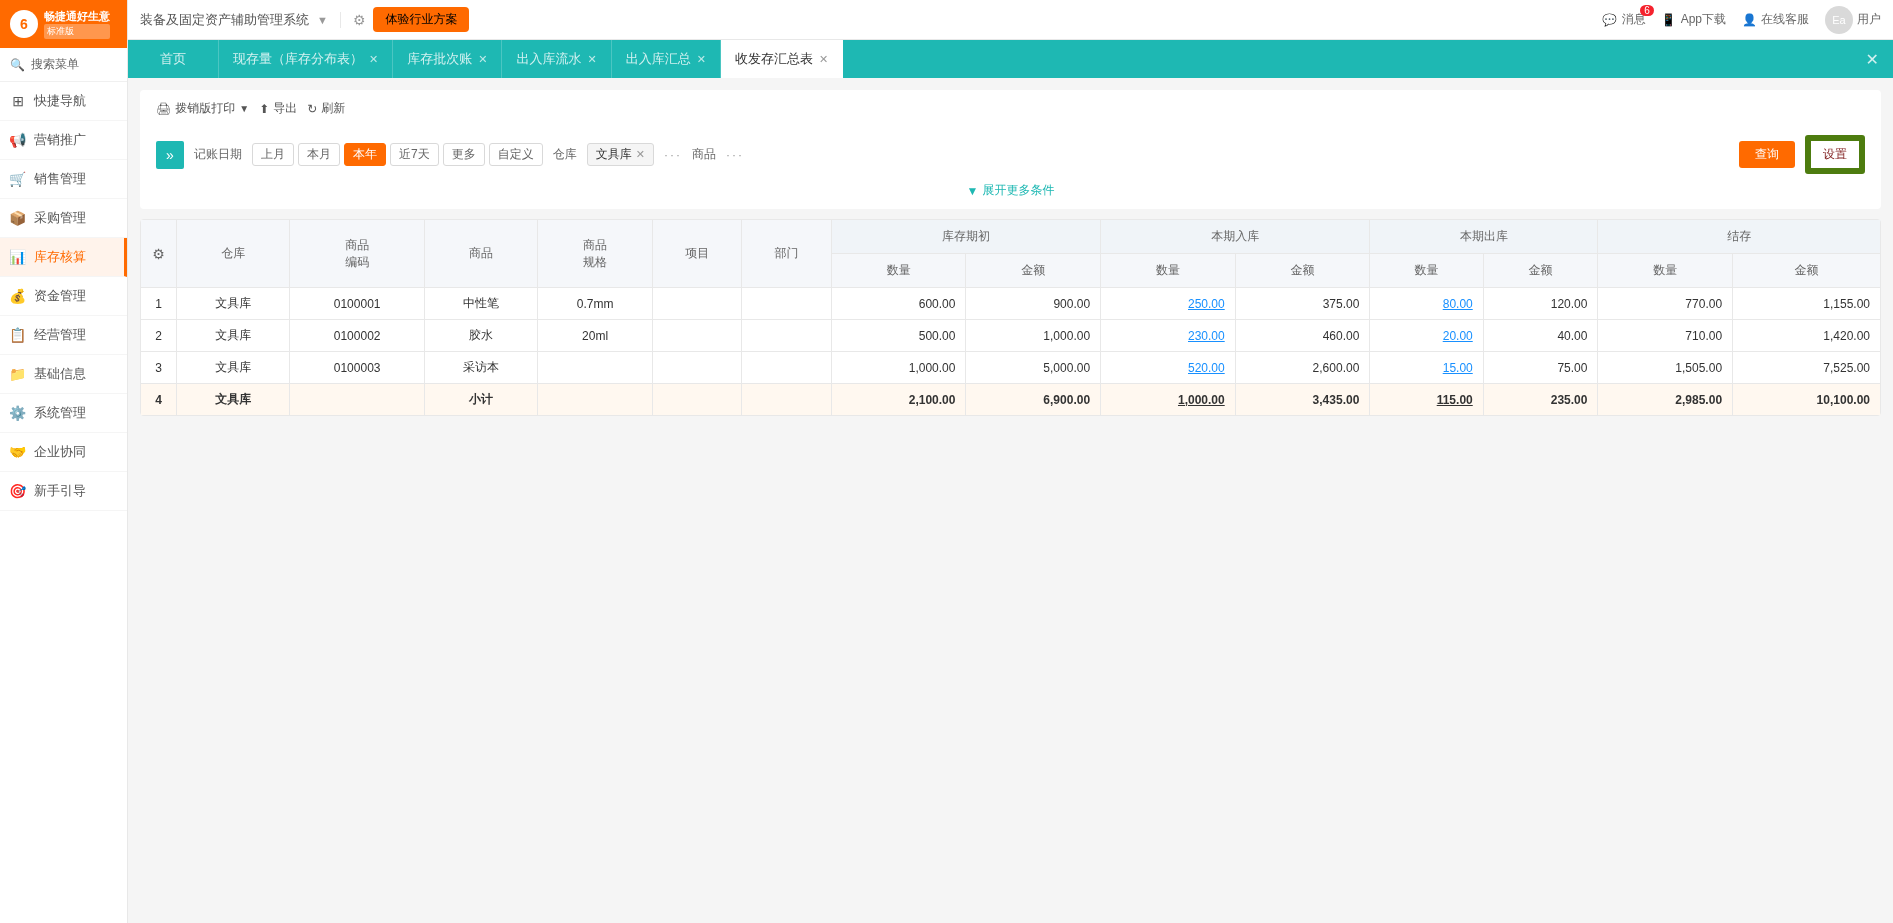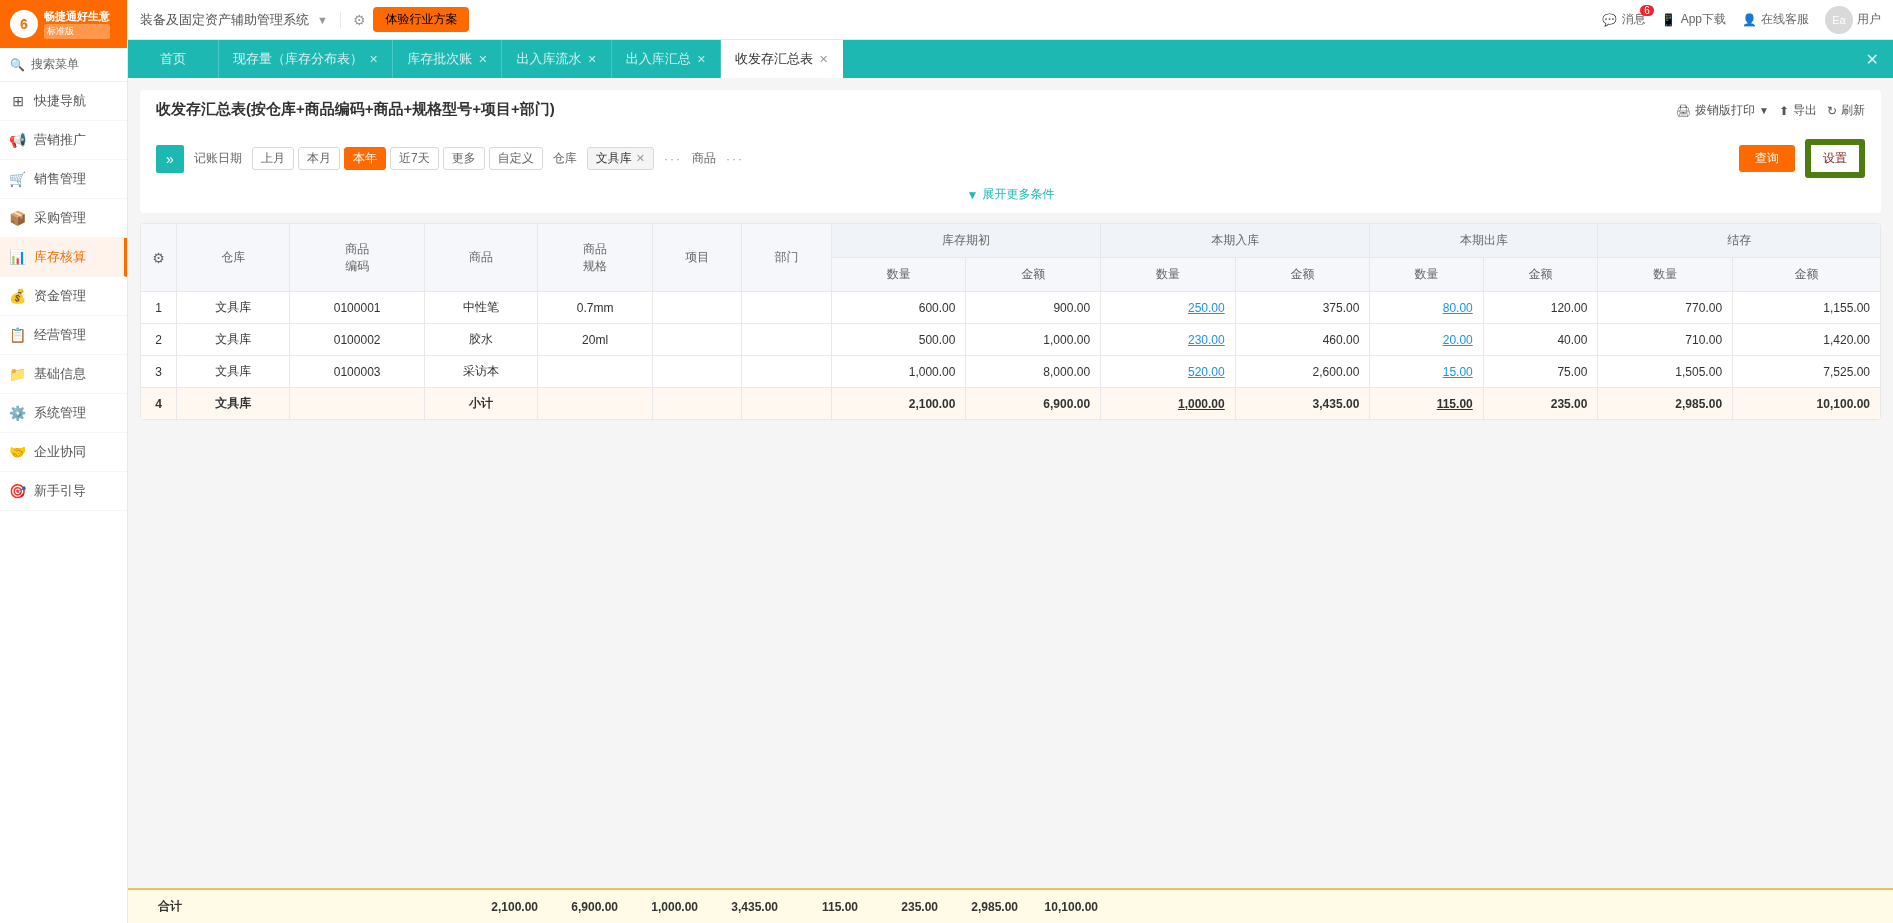--- a/index.html
+++ b/index.html
@@ -205,21 +205,20 @@
         <span>收发存汇总表</span>
         <span class="tab-close">✕</span>
       </div>
       <div class="tab-bar-close">✕</div>
     </div>
 
     <div class="content-area">
 
       <div style="background:#fff;padding:10px 16px;border-radius:4px;">
         <div class="page-header-row">
-          <div class="page-title">收发存汇总表(按仓库+商品编码+商品+规格型号+项目+部门)</div>
           <div class="page-header-actions">
             <div class="print-btn">
               <span>🖨</span>
               <span>拨销版打印</span>
               <span style="font-size:10px;">▼</span>
             </div>
             <div class="export-btn">
               <span>⬆</span>
               <span>导出</span>
             </div>
@@ -331,21 +330,21 @@
 
             <tr>
               <td>3</td>
               <td>文具库</td>
               <td>0100003</td>
               <td>采访本</td>
               <td></td>
               <td></td>
               <td></td>
               <td class="num-cell">1,000.00</td>
-              <td class="num-cell">8,000.00</td>
+              <td class="num-cell">5,000.00</td>
               <td class="num-cell link-cell">520.00</td>
               <td class="num-cell">2,600.00</td>
               <td class="num-cell link-cell">15.00</td>
               <td class="num-cell">75.00</td>
               <td class="num-cell">1,505.00</td>
               <td class="num-cell">7,525.00</td>
             </tr>
 
             <tr class="subtotal-row">
               <td>4</td>
@@ -362,25 +361,14 @@
               <td class="num-cell link-cell">115.00</td>
               <td class="num-cell">235.00</td>
               <td class="num-cell">2,985.00</td>
               <td class="num-cell">10,100.00</td>
             </tr>
           </tbody>
         </table>
       </div>
     </div>
 
-    <div class="bottom-total">
-      <span style="min-width:320px;padding-left:20px;">合计</span>
-      <span style="min-width:80px;text-align:right;">2,100.00</span>
-      <span style="min-width:80px;text-align:right;">6,900.00</span>
-      <span style="min-width:80px;text-align:right;">1,000.00</span>
-      <span style="min-width:80px;text-align:right;">3,435.00</span>
-      <span style="min-width:80px;text-align:right;">115.00</span>
-      <span style="min-width:80px;text-align:right;">235.00</span>
-      <span style="min-width:80px;text-align:right;">2,985.00</span>
-      <span style="min-width:80px;text-align:right;">10,100.00</span>
-    </div>
   </div>
 </div>
 
 </body></html>

